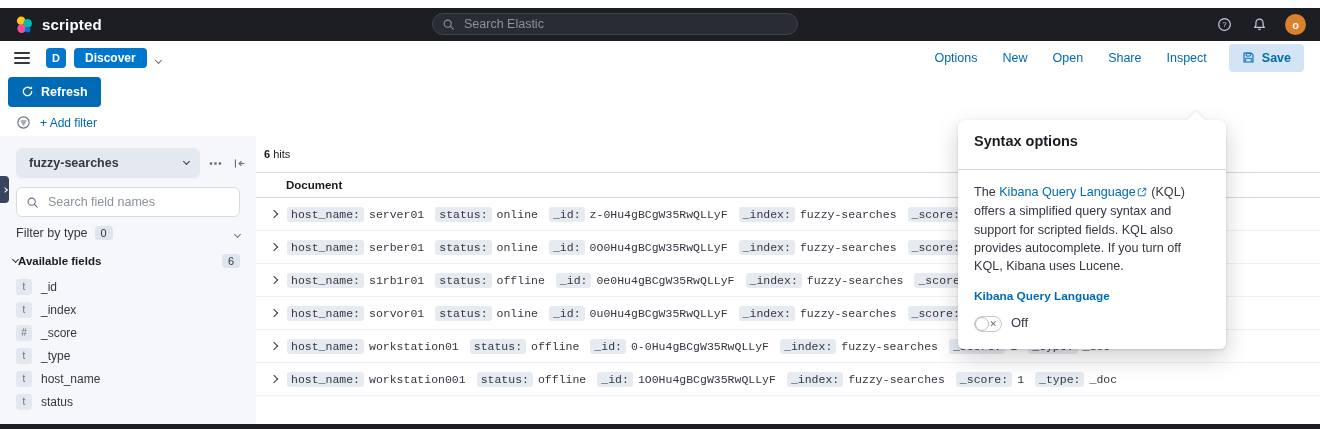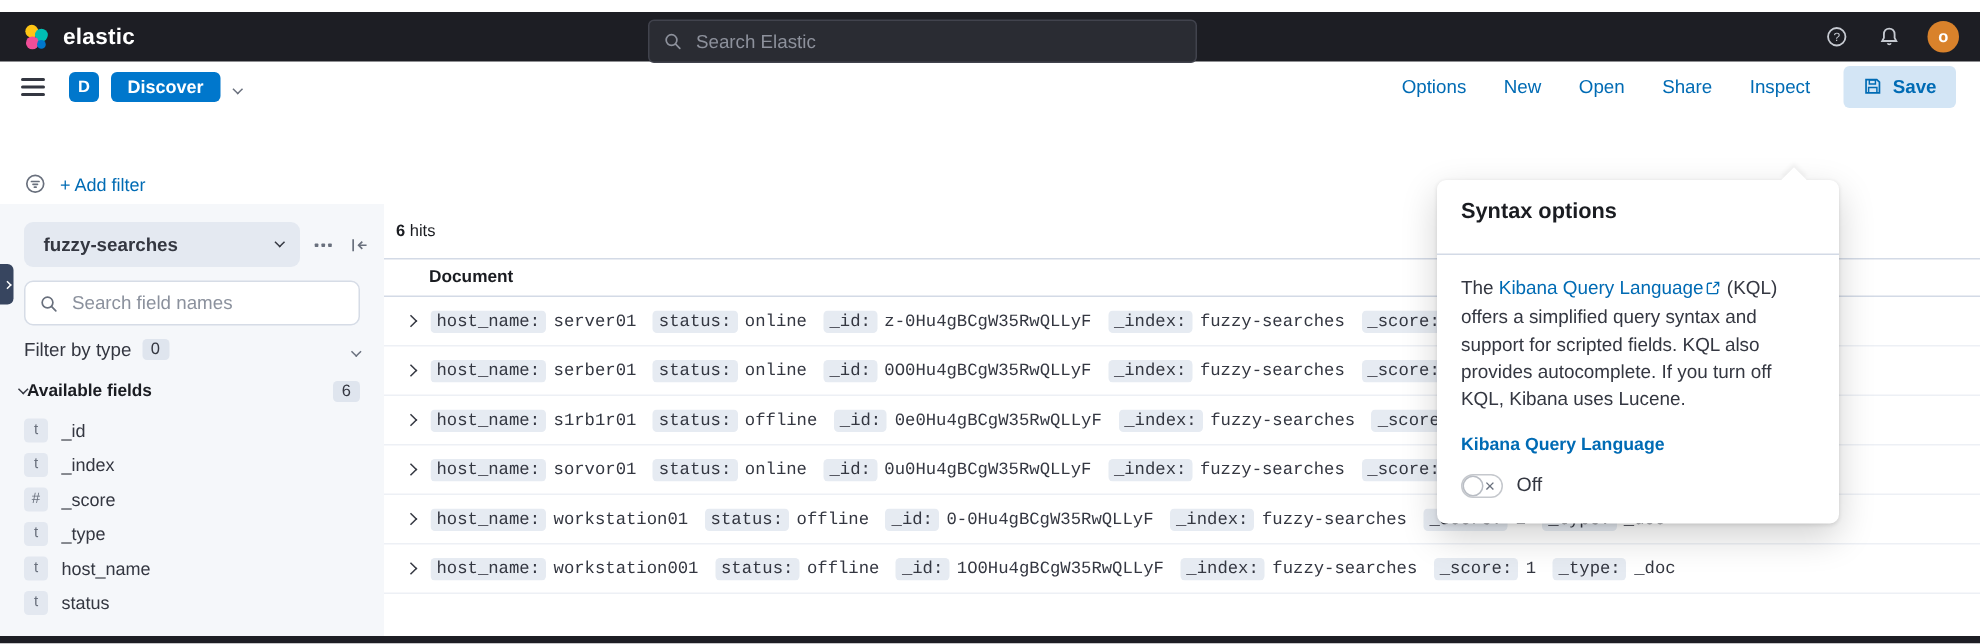--- a/index.html
+++ b/index.html
@@ -7,22 +7,22 @@
   body {
     width:1320px; height:429px; overflow:hidden; position:relative;
     font-family:"Liberation Sans", sans-serif; background:#fff; color:#343741;
   }
   .top-clip { height:8px; background:#fff; }
 
   
   .global-header { height:33px; background:#1d1e24; display:flex; align-items:center; padding:0 14px; position:relative; }
   .brand { display:flex; align-items:center; gap:8px; }
   .brand-name { color:#fff; font-size:15px; font-weight:600; letter-spacing:.2px; }
-  .global-search { position:absolute; left:432px; top:5px; width:366px; height:29px; background:#2a2c33;
-    border:1px solid #41434d; border-radius:4px; display:flex; align-items:center; gap:7px; padding:0 9px; color:#8d919c; }
+  .global-search { position:absolute; left:432px; top:5px; width:366px; height:22px; background:#2a2c33;
+    border:1px solid #41434d; border-radius:11px; display:flex; align-items:center; gap:7px; padding:0 9px; color:#8d919c; }
   .global-search input { flex:1; background:transparent; border:none; outline:none; color:#aeb3bd; font-size:12.5px; font-family:inherit; }
   .global-search input::placeholder { color:#8d919c; }
   .header-right { margin-left:auto; display:flex; align-items:center; gap:16px; color:#c6cad1; }
   .avatar { width:21px; height:21px; border-radius:50%; background:#d9822b; color:#fff; font-size:11px; font-weight:700;
     display:flex; align-items:center; justify-content:center; }
 
   
   .nav-bar { height:33px; background:#fff; display:flex; align-items:center; padding:0 16px 0 14px; }
   .hamburger { width:16px; display:flex; flex-direction:column; gap:3px; cursor:pointer; }
   .hamburger span { height:2px; background:#343741; border-radius:1px; }
@@ -126,21 +126,21 @@
 <header class="global-header">
   <div class="brand">
     <span>
       <svg viewBox="0 0 20 20" width="20" height="20">
         <circle cx="7.2" cy="5.8" r="4.3" fill="#fec514"></circle>
         <circle cx="13.6" cy="8.4" r="4.3" fill="#00bfb3"></circle>
         <circle cx="7.6" cy="13.6" r="4.3" fill="#f04e98"></circle>
         <circle cx="13.6" cy="14.6" r="2.9" fill="#0077cc"></circle>
       </svg>
     </span>
-    <span class="brand-name">elastic</span>
+    <span class="brand-name">scripted</span>
   </div>
   <div class="global-search">
     <span>
       <svg viewBox="0 0 16 16" width="13" height="13">
           <circle cx="7" cy="7" r="4.4" fill="none" stroke="currentColor" stroke-width="1.4"></circle>
           <line x1="10.4" y1="10.4" x2="13.8" y2="13.8" stroke="currentColor" stroke-width="1.4" stroke-linecap="round"></line>
         </svg>
     </span>
     <input type="text" placeholder="Search Elastic" style="">
   </div>
@@ -183,20 +183,29 @@
           <path d="M2.5 2.5h8.8l2.2 2.2v8.8H2.5z" fill="none" stroke="currentColor" stroke-width="1.4"></path>
           <path d="M5.2 2.8h5v3.4h-5z" fill="none" stroke="currentColor" stroke-width="1.2"></path>
           <path d="M4.6 13v-4h6.8v4" fill="none" stroke="currentColor" stroke-width="1.2"></path>
         </svg>
     </span>
     <span>Save</span>
   </button>
 </div>
 
 <div class="query-bar">
+  <button class="refresh-btn">
+    <span>
+      <svg viewBox="0 0 16 16" width="13" height="13">
+          <path d="M13.2 8a5.2 5.2 0 1 1-1.5-3.7" fill="none" stroke="#fff" stroke-width="1.6" stroke-linecap="round"></path>
+          <path d="M13.6 1.6v3.4h-3.4z" fill="#fff"></path>
+        </svg>
+    </span>
+    <span>Refresh</span>
+  </button>
 </div>
 
 <div class="filter-bar">
   <span class="filter-icon">
     <svg viewBox="0 0 16 16" width="15" height="15">
         <circle cx="8" cy="8" r="6" fill="none" stroke="currentColor" stroke-width="1.2"></circle>
         <path d="M5.3 6.4h5.4M6.4 8.4h3.2M7.4 10.4h1.2" stroke="currentColor" stroke-width="1.2" stroke-linecap="round"></path>
       </svg>
   </span>
   <span class="add-filter">+ Add filter</span>

